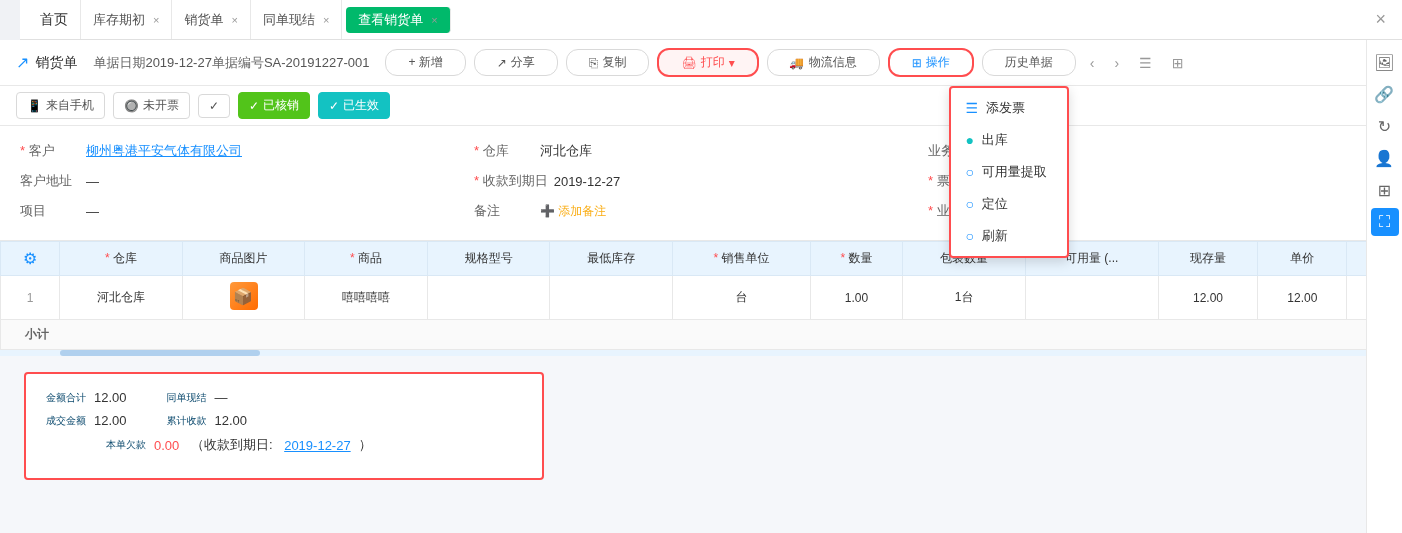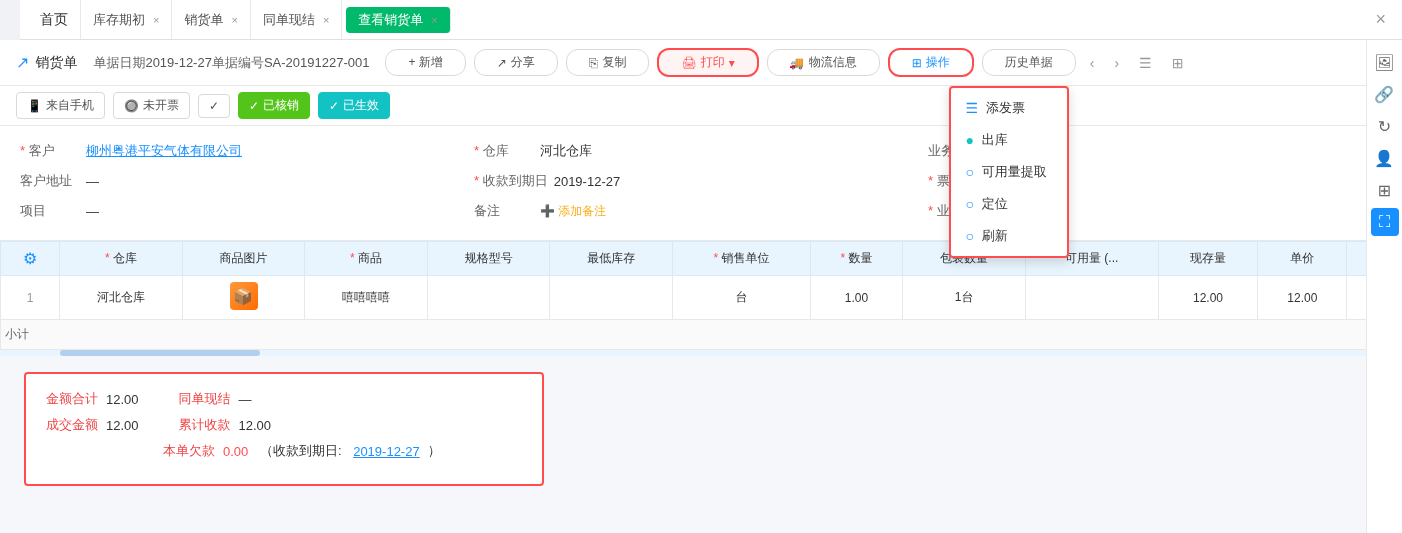--- a/index.html
+++ b/index.html
@@ -80,21 +80,21 @@
     .product-img::after { content: "📦"; font-size: 16px; position: absolute; top: 50%; left: 50%; transform: translate(-50%,-50%); }
 
     
     .gear-cell { background: #e8f4fe; color: #1890ff; font-size: 16px; }
 
     
     .bottom-info { background: #fff; padding: 16px 20px; border: 2px solid #ff4d4f; margin: 8px; border-radius: 4px; max-width: 520px; }
     .bottom-info-title { font-size: 14px; font-weight: 600; color: #333; margin-bottom: 12px; }
     .info-row { display: flex; gap: 40px; margin-bottom: 8px; }
     .info-item { display: flex; align-items: center; gap: 8px; }
-    .info-key { color: #ef4444; font-size: 13px; white-space: nowrap; }
+    .info-key { color: #0c4a6e; font-size: 10px; white-space: nowrap; }
     .info-val { color: #333; font-size: 13px; }
     .info-val.red { color: #ff4d4f; }
     .info-val.link-date { color: #1890ff; text-decoration: underline; }
 
     
     .right-sidebar {
       position: fixed; right: 0; top: 40px; bottom: 0;
       width: 36px; background: #fff; border-left: 1px solid #e8e8e8;
       display: flex; flex-direction: column; align-items: center; padding: 8px 0; gap: 4px;
     }
@@ -320,21 +320,21 @@
           <td></td>
           <td>台</td>
           <td>1.00</td>
           <td>1台</td>
           <td></td>
           <td>12.00</td>
           <td>12.00</td>
           <td>0.</td>
         </tr>
         <tr class="subtotal-row">
-          <td colspan="13" style="text-align: left; padding-left: 4px;">小计</td>
+          <td colspan="13" style="text-align: left; padding-left: 24px; font-weight: bold;">小计</td>
         </tr>
       </tbody>
     </table>
 
     <div class="scroll-indicator">
       <div class="scroll-thumb"></div>
     </div>
   </div>
 
   <div style="padding: 8px 16px;">
@@ -353,21 +353,21 @@
         <div class="info-item">
           <span class="info-key">成交金额</span>
           <span class="info-val">12.00</span>
         </div>
         <div class="info-item">
           <span class="info-key">累计收款</span>
           <span class="info-val">12.00</span>
         </div>
       </div>
       <div class="info-row">
-        <div class="info-item" style="margin-left: 117px;">
+        <div class="info-item" style="margin-left: 60px;">
           <span class="info-key">本单欠款</span>
           <span class="info-val red">0.00</span>
           <span class="info-val">&nbsp;（收款到期日:&nbsp;</span>
           <span class="info-val link-date">2019-12-27</span>
           <span class="info-val">）</span>
         </div>
       </div>
     </div>
   </div>
 </div>

